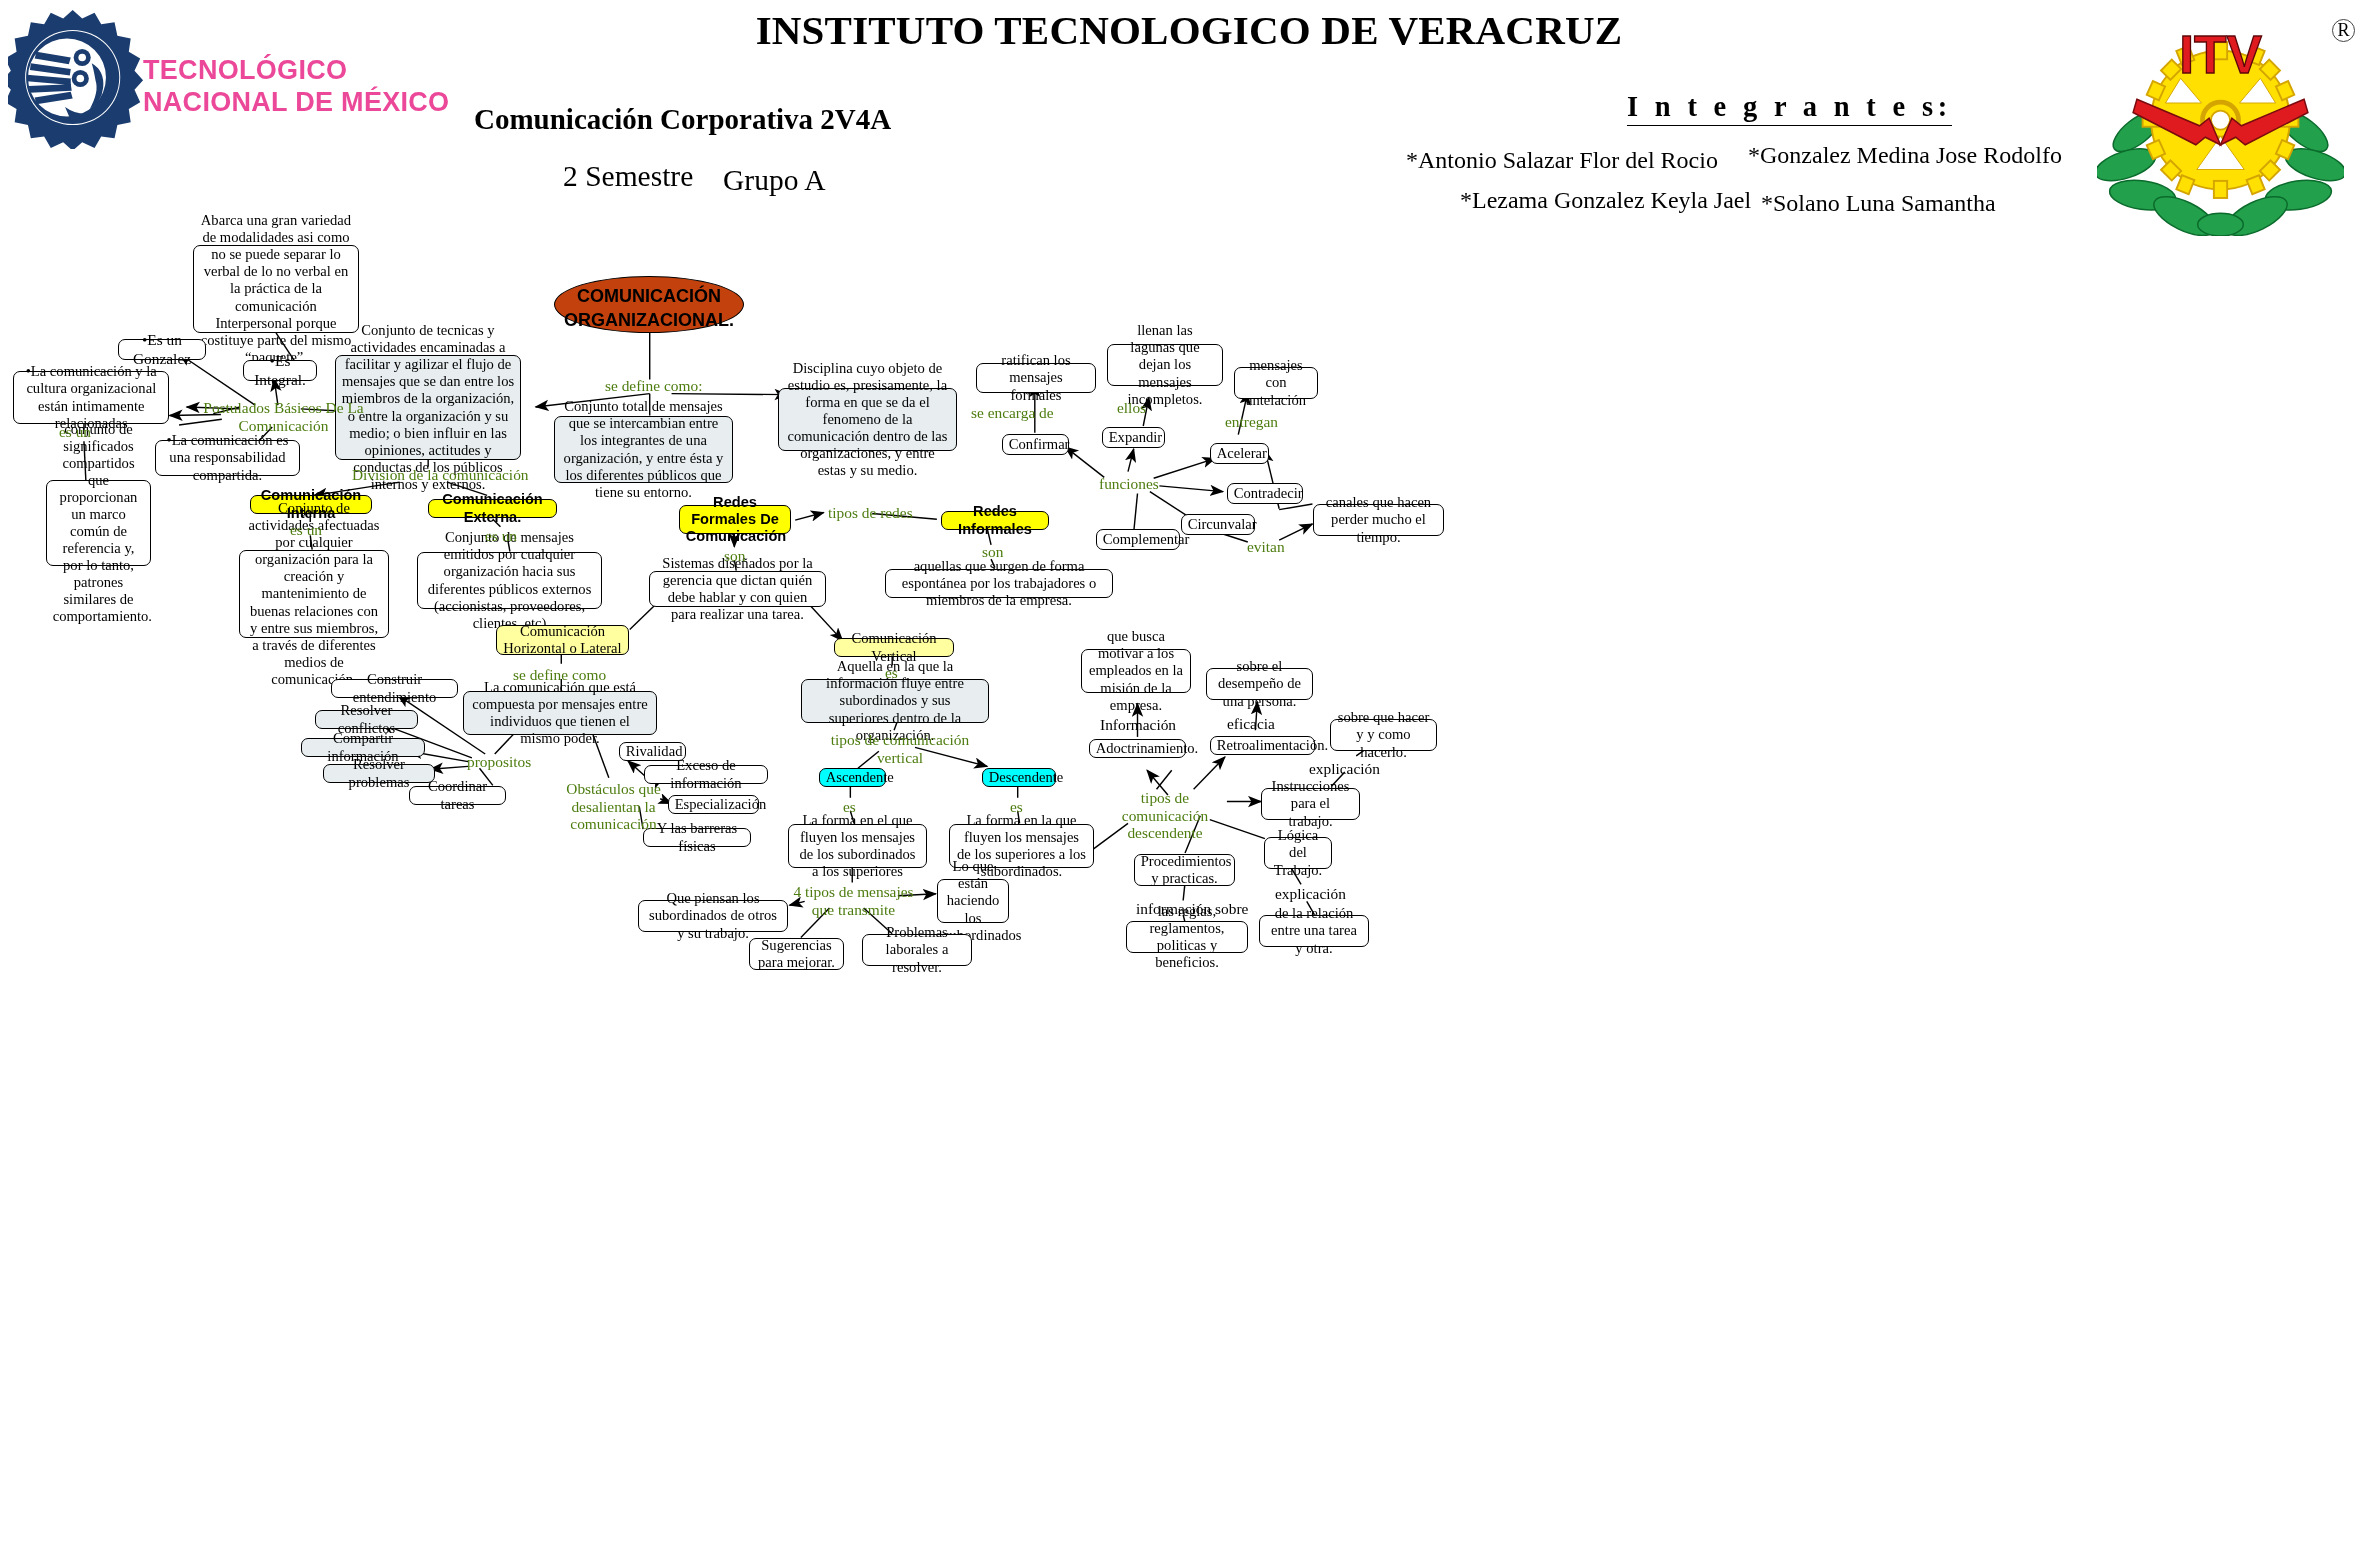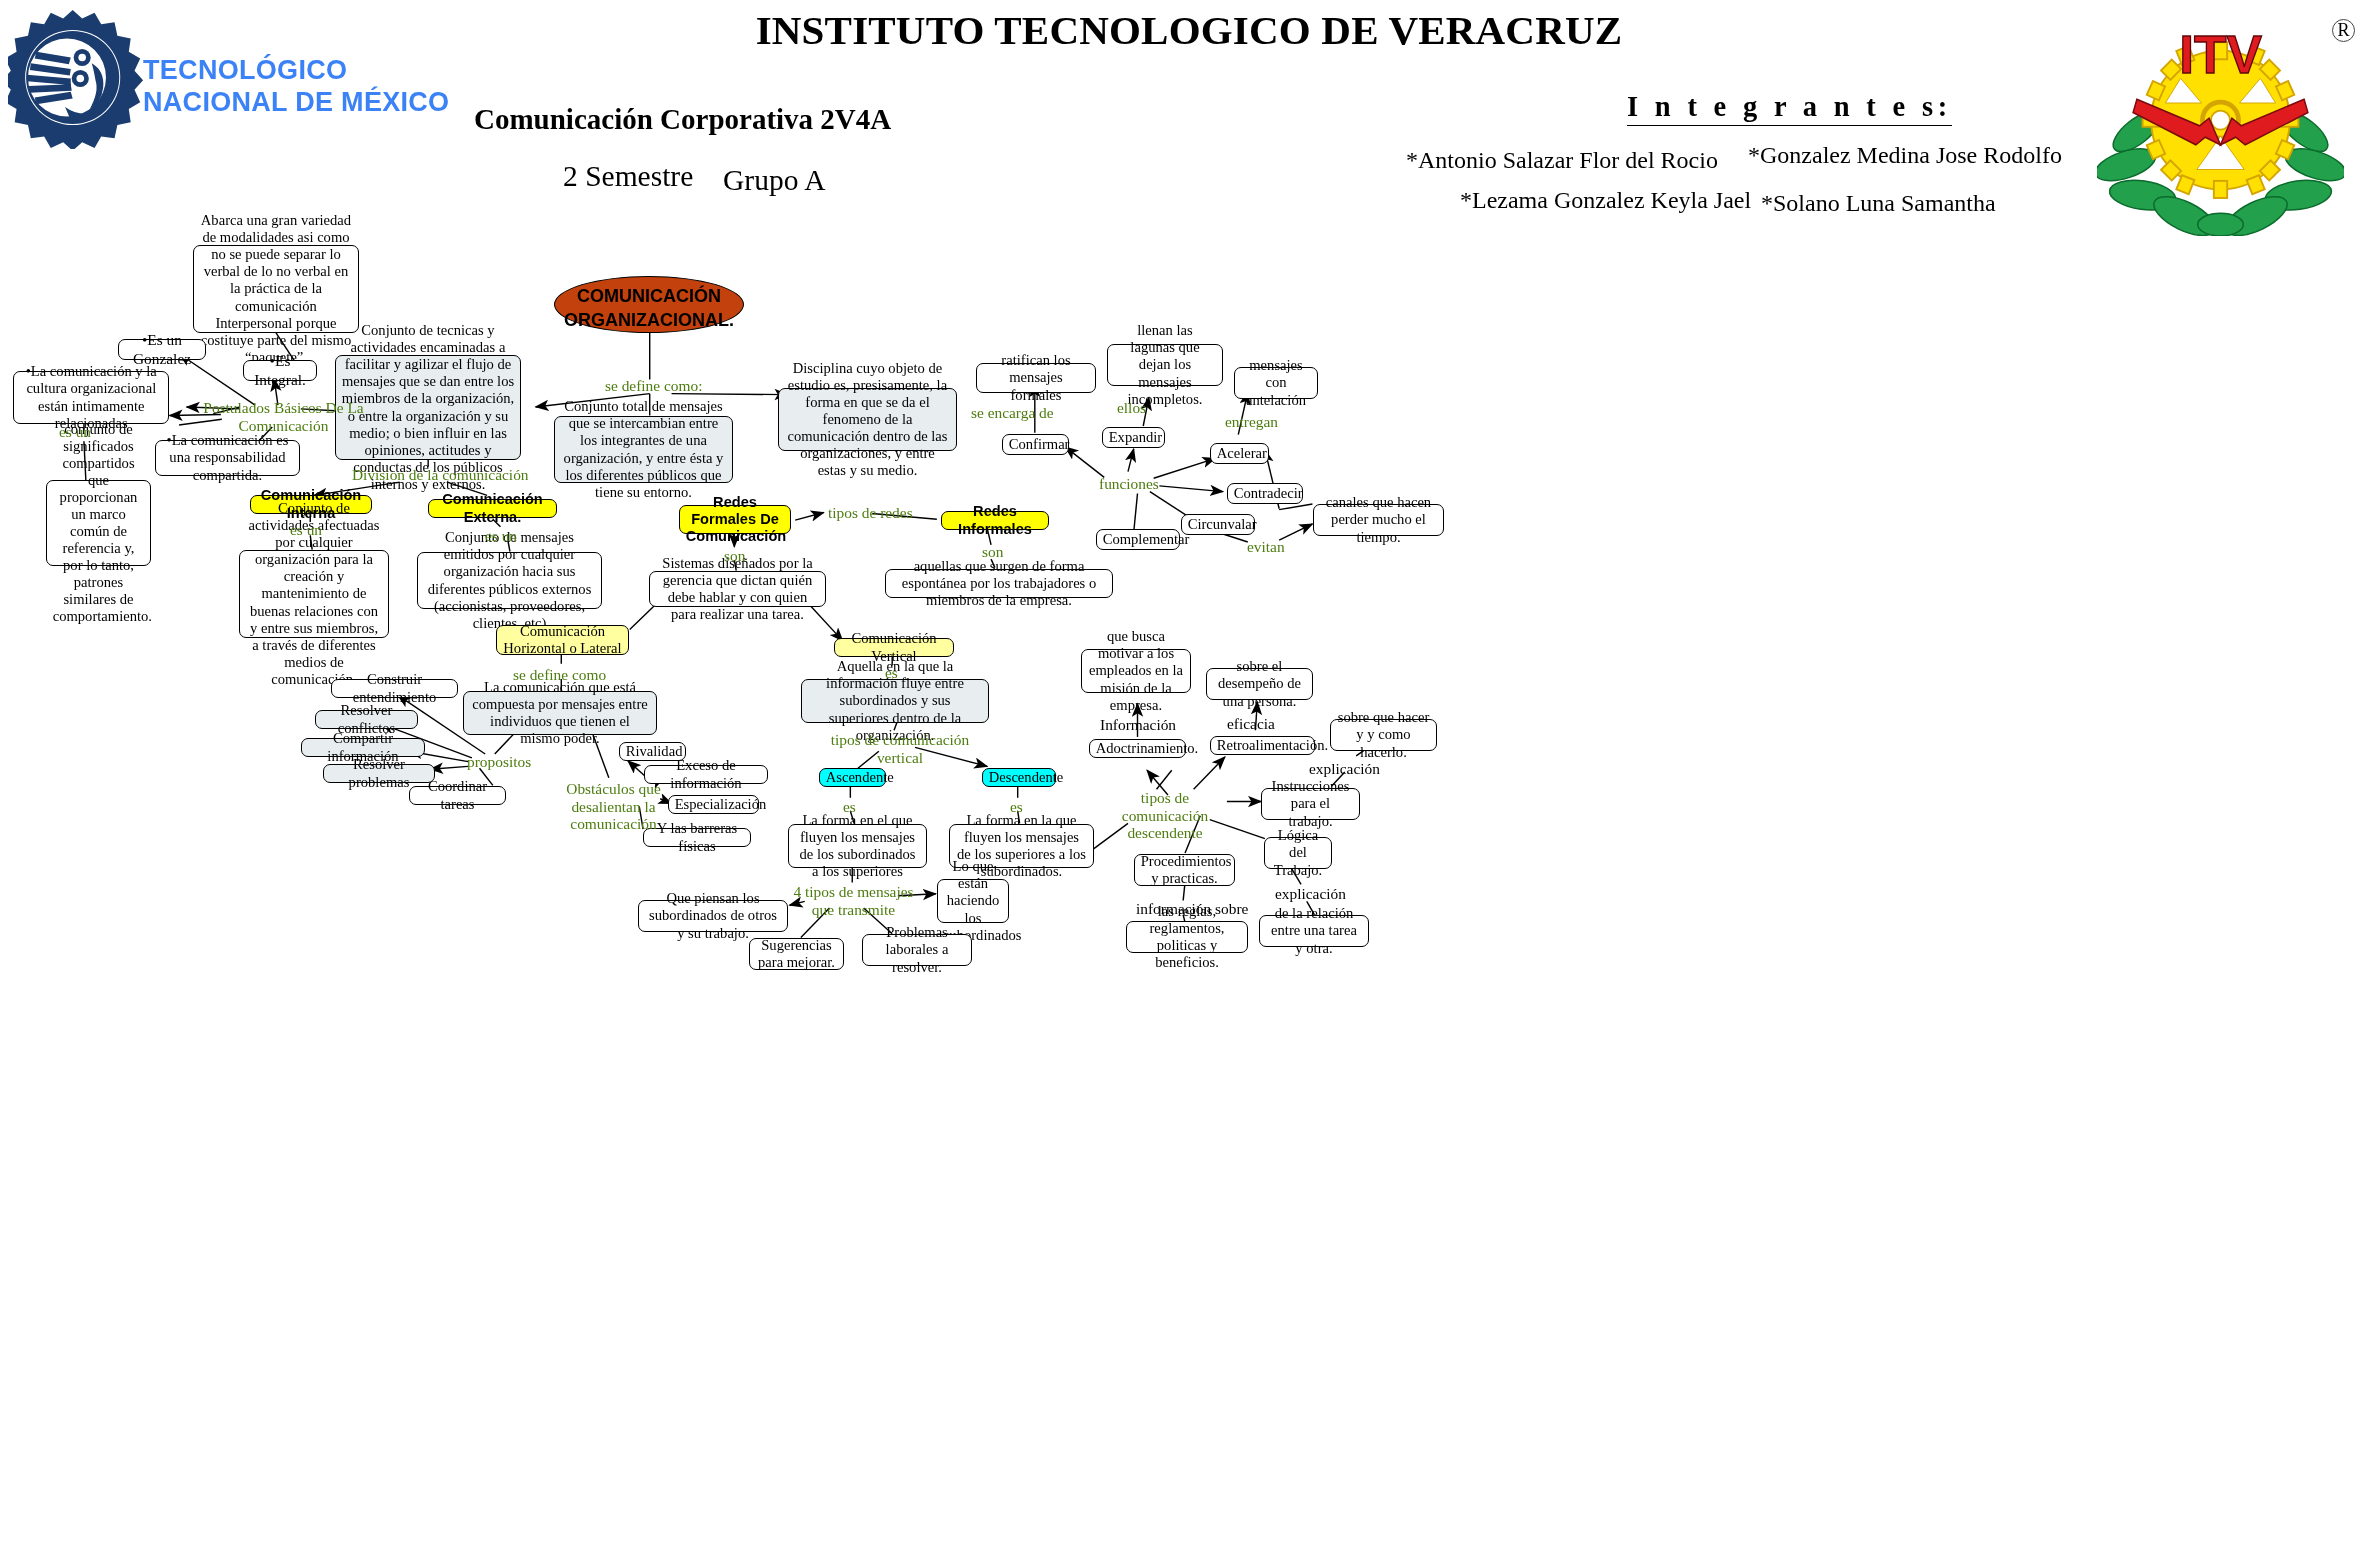--- a/index.html
+++ b/index.html
@@ -24,21 +24,21 @@
     letter-spacing:4.8px;border-bottom:1.9px solid #000;padding-bottom:1.9px;margin-left:16px;
   }
   .hdr-name{position:absolute;font-size:24px;white-space:nowrap;}
   .n0{left:1406px;top:147px;}
   .n1{left:1748px;top:142px;}
   .n2{left:1460px;top:187px;}
   .n3{left:1761px;top:190px;}
 
   
   .tnm-logo{position:absolute;left:7.6px;top:5.7px;width:428px;height:143px;}
-  .tnm-text{position:absolute;left:143px;top:55px;color:#3b82f6;font-family:"Liberation Sans",sans-serif;font-weight:700;font-size:27px;line-height:1.18;letter-spacing:0.3px;}
+  .tnm-text{position:absolute;left:143px;top:55px;color:#ec4899;font-family:"Liberation Sans",sans-serif;font-weight:700;font-size:27px;line-height:1.18;letter-spacing:0.3px;}
   .itv-logo{position:absolute;left:2097px;top:7.6px;width:247px;height:228px;}
   .reg-mark{position:absolute;left:2332px;top:19px;font-size:18px;font-family:"Liberation Serif",serif;}
 
   
   .node{
     position:absolute;box-sizing:border-box;
     border:1.5px solid #000;border-radius:7px;background:#fff;
     text-align:center;line-height:1.17;padding:3.8px 5.7px;
     display:flex;align-items:center;justify-content:center;
   }

